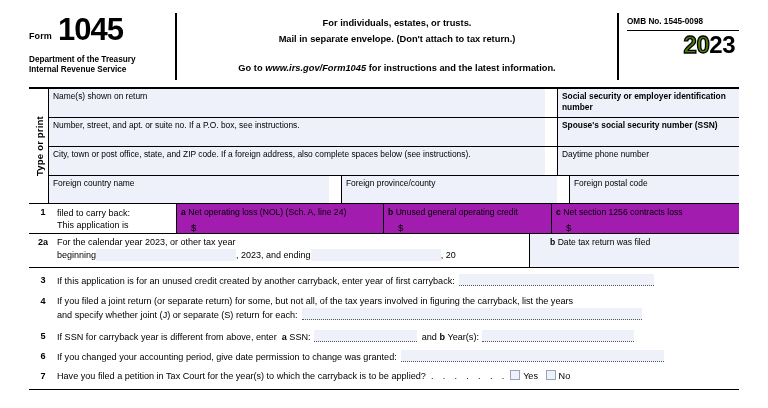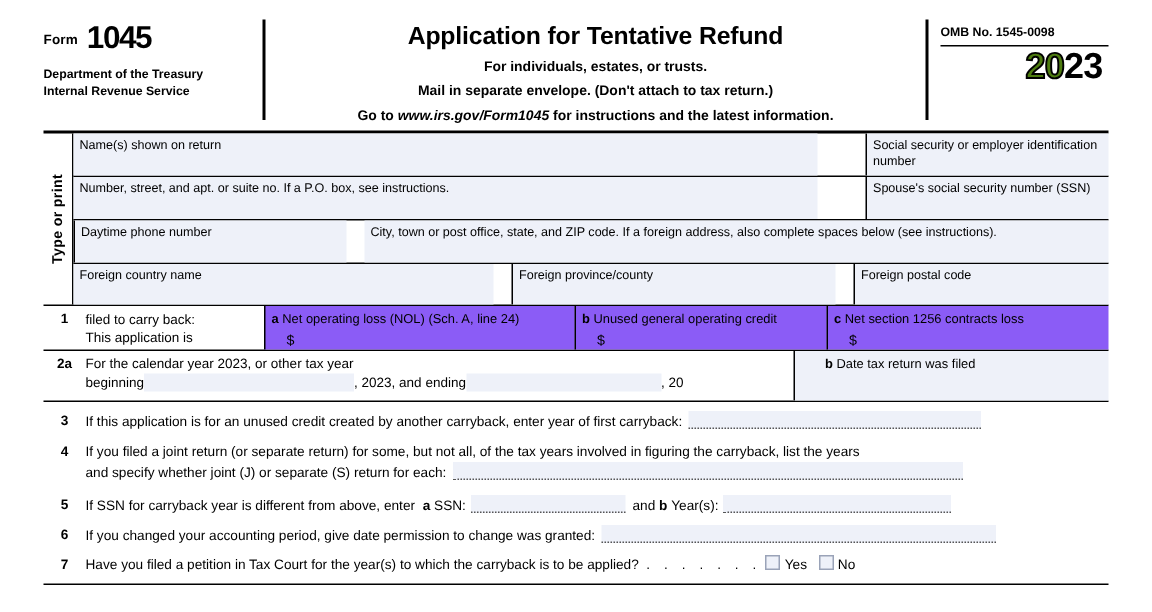--- a/index.html
+++ b/index.html
@@ -24,39 +24,39 @@
   }
   .hdr-left {
     width: 148px;
     border-right: 2px solid #000;
     padding-right: 6px;
     position: relative;
   }
   .form-line { display:flex; align-items:flex-end; gap:6px; padding-top:3px; }
   .form-word { font-size: 9px; font-weight: 700; letter-spacing:.1px; padding-bottom:4px; }
   .form-num {
-    font-size: 21px; font-weight: 700; line-height: .92;
+    font-size: 31px; font-weight: 700; line-height: .92;
     letter-spacing: -1px;
   }
   .dept {
     font-size: 8.2px; line-height: 10.5px; font-weight: 700;
     margin-top: 10px;
   }
   .hdr-center {
     flex: 1; text-align: center; padding: 0 6px;
     border-right: 2px solid #000;
   }
   .title-main {
     font-size: 16.5px; font-weight: 700; letter-spacing: -.1px;
     padding-top: 2px;
   }
   .title-sub {
     font-size: 9.3px; font-weight: 700; margin-top: 4px; line-height: 12px;
   }
-  .title-sub.l3 { margin-top: 5px; }
+  .title-sub.l3 { margin-top: 17px; }
   .title-sub i { font-style: italic; }
   .hdr-right {
     width: 120px; padding-left: 8px; position: relative;
   }
   .omb { font-size: 8.2px; font-weight:700; padding-top:4px; }
   .omb-rule { border-bottom: 1px solid #000; margin-top: 4px; }
   .year {
     text-align: right; padding-right: 4px; margin-top: 2px;
     font-size: 24px; font-weight: 700; letter-spacing: -.5px; line-height: 1;
   }
@@ -90,37 +90,37 @@
   .addr-rows { flex: 1; }
   .arow { display: flex; border-bottom: 1px solid #000; gap: 12px; }
   .arow:last-child { border-bottom: none; }
   .cell {
     background: #eef1f9;
     padding: 2px 0 0 4px;
     font-size: 8.4px;
     line-height: 11px;
     position: relative;
   }
-  .cell.lbl-bold { font-weight: 400; margin-left: 20px; }
+  .cell.lbl-bold { font-weight: 700; }
   .cell.vb { border-left: 1px solid #000; }
   .h28 { height: 28px; }
   .h27 { height: 27px; }
 
   
   .line1 { display: flex; border-bottom: 1.4px solid #000; }
   .ln-num {
     width: 28px; text-align: center; font-size: 9px; font-weight: 700;
     padding-top: 3px;
   }
   .l1-desc {
     width: 119px; font-size: 9px; line-height: 12px; padding-top: 3px;
   }
   .l1-box {
     border-left: 1px solid #000;
-    background: #8b5cf6;
+    background: #a21caf;
     padding: 3px 0 0 4px;
     font-size: 8.6px; line-height: 11px;
     position: relative;
   }
   .l1-box .sub { font-weight: 700; }
   .l1-box .dollar { display:block; margin-top: 4px; padding-left: 10px; font-size: 9.5px; }
   .l1a { width: 207px; }
   .l1b { width: 168px; }
   .l1c { flex: 1; }
 
@@ -179,21 +179,20 @@
         <span class="form-word">Form</span>
         <span class="form-num">1045</span>
       </div>
       <div class="dept">
         <div>Department of the Treasury</div>
         <div>Internal Revenue Service</div>
       </div>
     </div>
 
     <div class="hdr-center">
-      <div class="title-main">Application for Tentative Refund</div>
       <div class="title-sub">For individuals, estates, or trusts.</div>
       <div class="title-sub">Mail in separate envelope. (Don't attach to tax return.)</div>
       <div class="title-sub l3"><span>Go to </span><i>www.irs.gov/Form1045</i><span> for instructions and the latest information.</span></div>
     </div>
 
     <div class="hdr-right">
       <div class="omb">OMB No. 1545-0098</div>
       <div class="omb-rule"></div>
       <div class="year"><span class="hollow">20</span><span>23</span></div>
     </div>
@@ -219,25 +218,25 @@
         <div class="arow">
           <div class="cell h28" style="width:496px">
             <span>Number, street, and apt. or suite no. If a P.O. box, see instructions.</span>
           </div>
           <div class="cell h28 vb lbl-bold" style="flex:1">
             <span>Spouse's social security number (SSN)</span>
           </div>
         </div>
 
         <div class="arow">
+          <div class="cell h28" style="width:496px">
+            <span>City, town or post office, state, and ZIP code. If a foreign address, also complete spaces below (see instructions).</span>
+          </div>
           <div class="cell h28 vb" style="flex:1">
             <span>Daytime phone number</span>
-          </div>
-          <div class="cell h28" style="width:496px">
-            <span>City, town or post office, state, and ZIP code. If a foreign address, also complete spaces below (see instructions).</span>
           </div>
         </div>
 
         <div class="arow">
           <div class="cell h27" style="width:280px">
             <span>Foreign country name</span>
           </div>
           <div class="cell h27 vb" style="width:216px">
             <span>Foreign province/county</span>
           </div>

